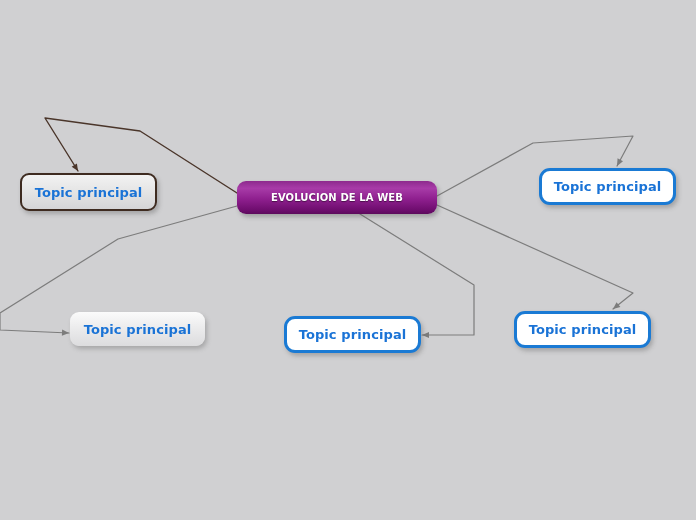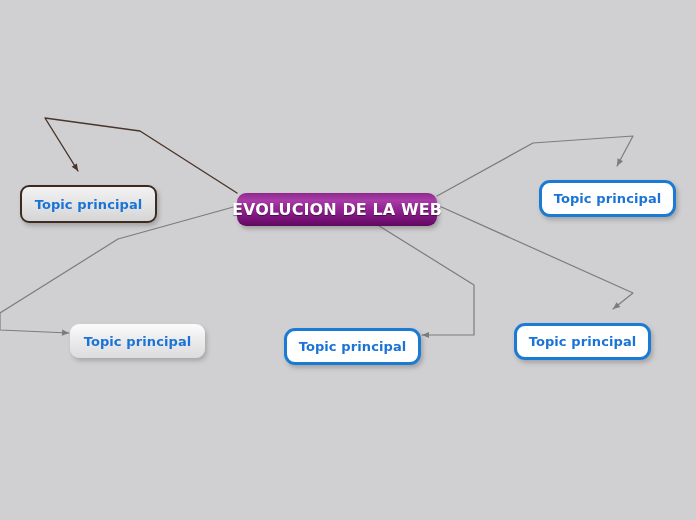--- a/index.html
+++ b/index.html
@@ -26,42 +26,41 @@
     height: 520px;
     pointer-events: none;
   }
   .node {
     position: absolute;
     display: flex;
     align-items: center;
     justify-content: center;
     box-sizing: border-box;
     white-space: nowrap;
-    margin-top: 12px;
   }
   .node-label {
     font-size: 13px;
     font-weight: bold;
     letter-spacing: 0.1px;
   }
 
   
   .node-root {
     border-radius: 9px;
     background: linear-gradient(to bottom,
                 #8d2a8d 0%,
                 #a83ba8 22%,
                 #8e1f8e 55%,
                 #6e0d6e 88%,
                 #5c0a5c 100%);
     box-shadow: 2px 3px 4px rgba(90,90,90,0.40);
   }
   .node-root .node-label {
     color: #ffffff;
-    font-size: 16px;
+    font-size: 10px;
     text-shadow: 0 1px 1px rgba(0,0,0,0.45);
   }
 
   
   .node-brown {
     border: 2px solid #3e2b20;
     border-radius: 9px;
     background: linear-gradient(to bottom, #f2f2f2 0%, #e3e3e3 55%, #d5d5d7 100%);
     box-shadow: 2px 3px 4px rgba(95,95,95,0.38);
   }

